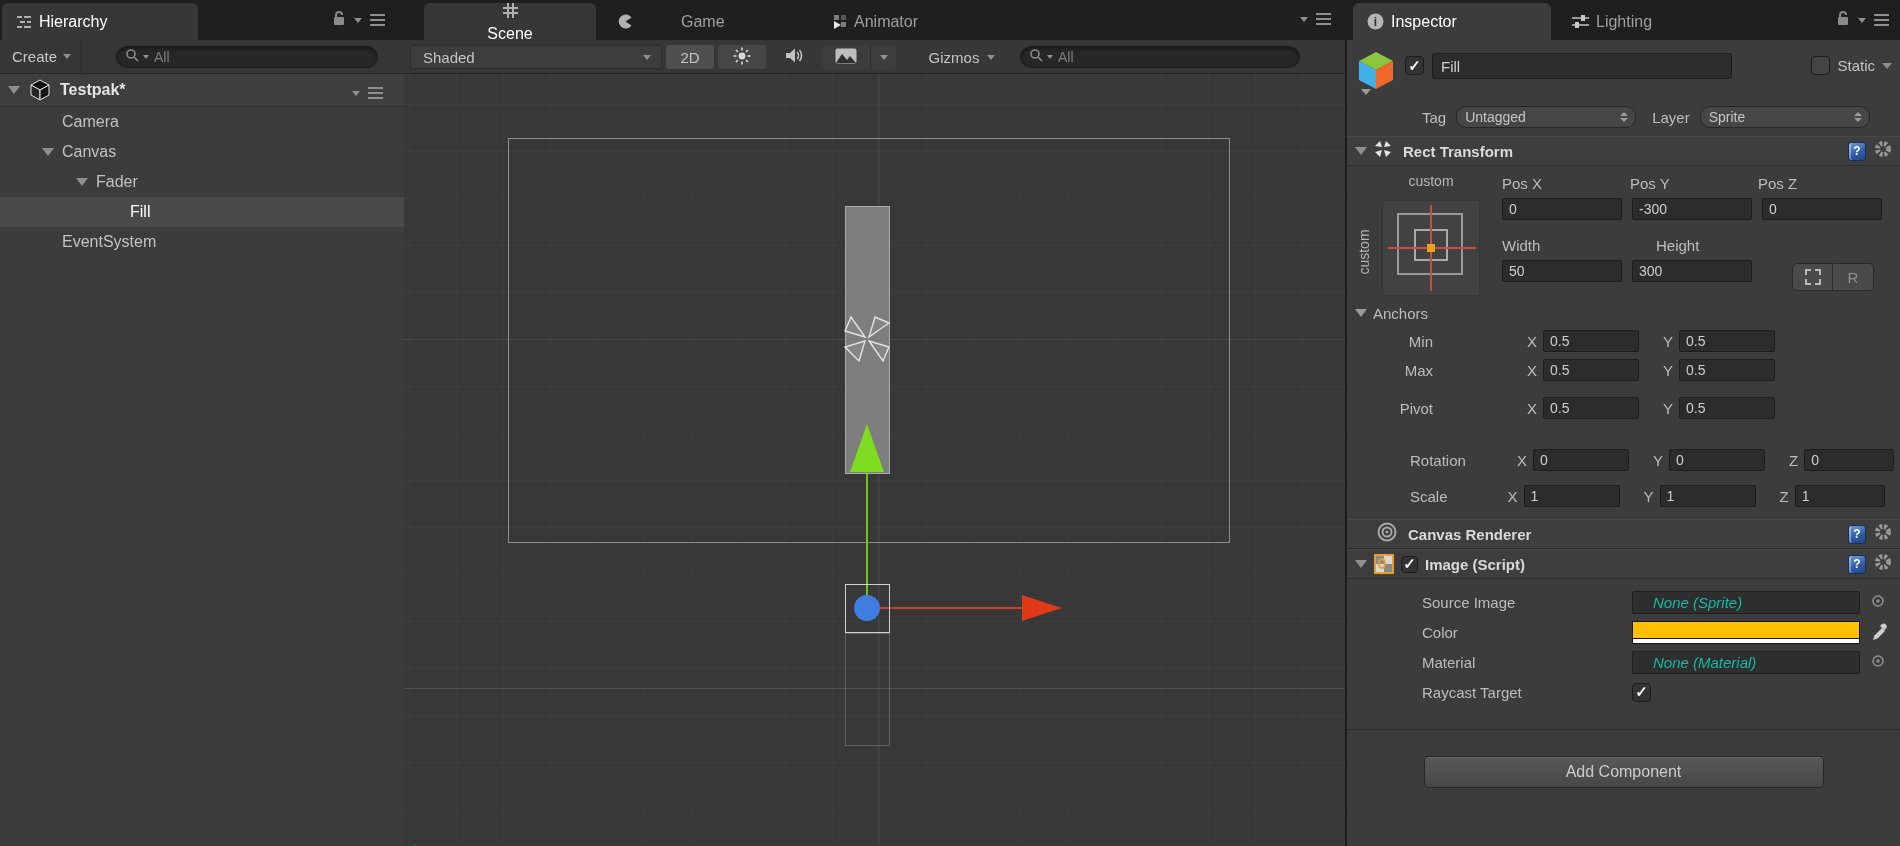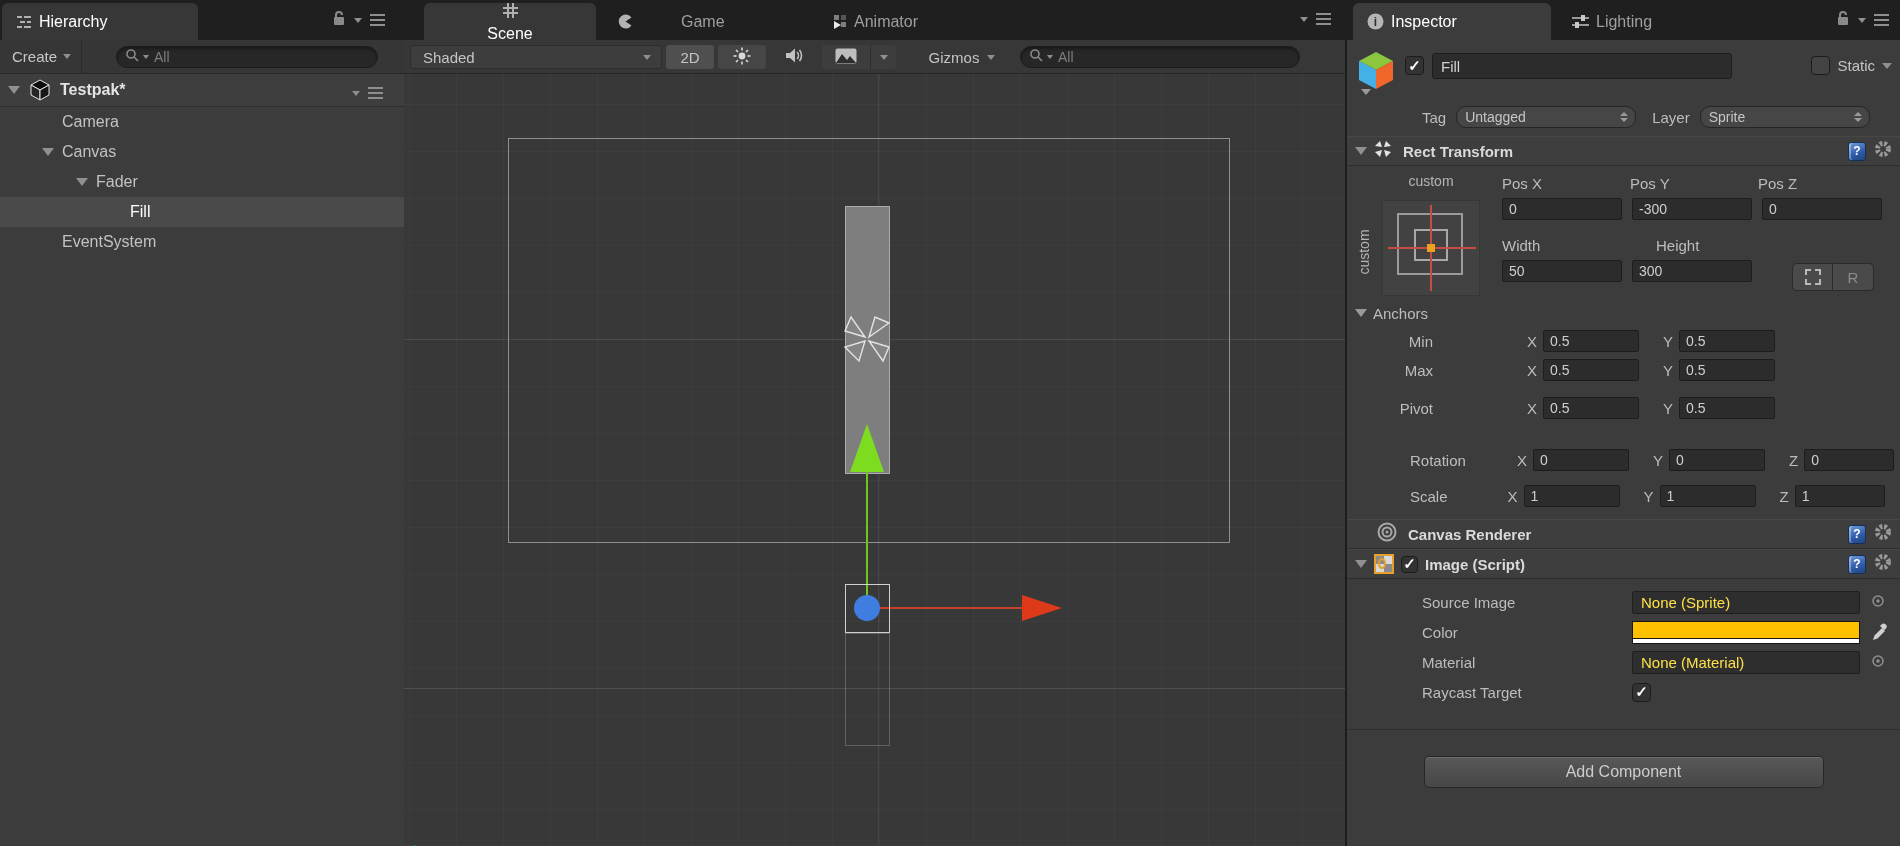--- a/index.html
+++ b/index.html
@@ -86,21 +86,21 @@
   .anchorwidget .hred{position:absolute;left:5px;top:46px;width:88px;height:2px;background:#c84b44;}
   .anchorwidget .dot{position:absolute;left:44px;top:43px;width:8px;height:8px;background:#e8a420;}
   .customlbl{position:absolute;left:35px;top:7px;width:98px;text-align:center;font-size:14px;color:#b5b5b5;}
   .customvert{position:absolute;left:2px;top:40px;font-size:14px;color:#b5b5b5;transform:rotate(-90deg);transform-origin:center;width:90px;text-align:center;margin-left:-30px;top:78px;}
   .smallbtns{position:absolute;right:26px;top:97px;display:flex;}
   .sbtn{width:41px;height:28px;background:#4a4a4a;border:1px solid #2a2a2a;display:flex;align-items:center;justify-content:center;color:#9a9a9a;font-size:15px;}
   .sbtn.left{border-radius:5px 0 0 5px;}
   .sbtn.right{border-radius:0 5px 5px 0;border-left:none;color:#8d8d8d;}
   .dashedsq{width:16px;height:16px;border:2px dashed #b9b9b9;}
   .imgrow{display:flex;align-items:center;height:26px;padding-left:8px;font-size:15px;color:#bdbdbd;margin-top:4px;position:relative;}
-  .objfield{position:absolute;left:285px;width:228px;height:23px;background:#2e2e2e;border:1px solid #1f1f1f;border-radius:2px;color:#fde047;font-size:15px;display:flex;align-items:center;padding:0 8px;}
+  .objfield{position:absolute;left:285px;width:228px;height:23px;background:#2e2e2e;border:1px solid #1f1f1f;border-radius:2px;color:#14b8a6;font-size:15px;display:flex;align-items:center;padding:0 20px;font-style:italic;}
   .pickicon{position:absolute;left:524px;}
   .swatchwrap{position:absolute;left:285px;width:228px;height:23px;border:1px solid #161616;background:#161616;}
   .swatch{width:100%;height:16px;}
   .alpha{width:100%;height:4px;background:#fff;margin-top:1px;}
   .eyedrop{position:absolute;left:524px;}
   .addwrap{border-top:1px solid #2e2e2e;margin-top:14px;padding-top:26px;display:flex;justify-content:center;}
   .addbtn{width:400px;height:32px;border-radius:5px;background:linear-gradient(#585858,#474747);border:1px solid #272727;color:#cccccc;font-size:16px;display:flex;align-items:center;justify-content:center;box-shadow:inset 0 1px 0 rgba(255,255,255,.12);}
   .lockicon{display:inline-block;}
 </style>
 </head>

